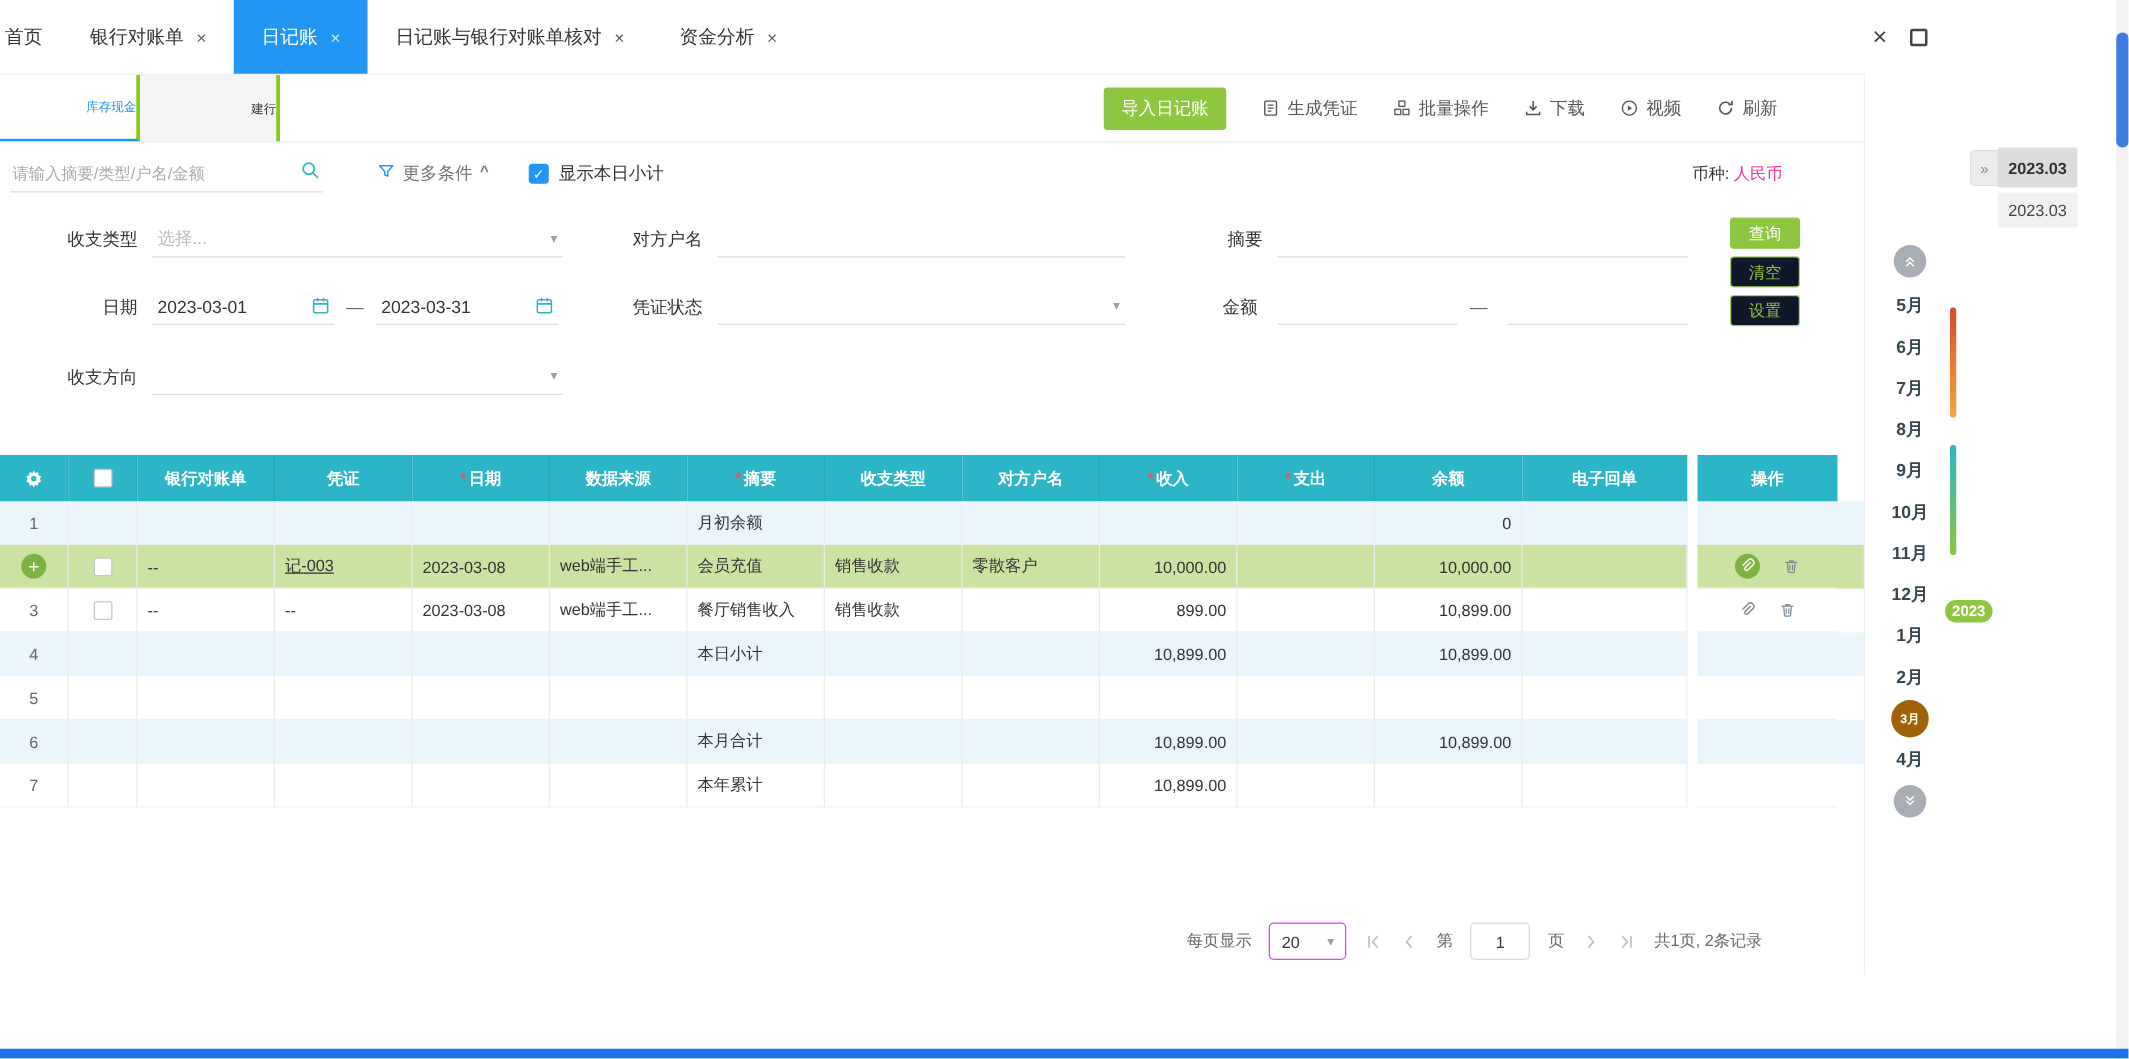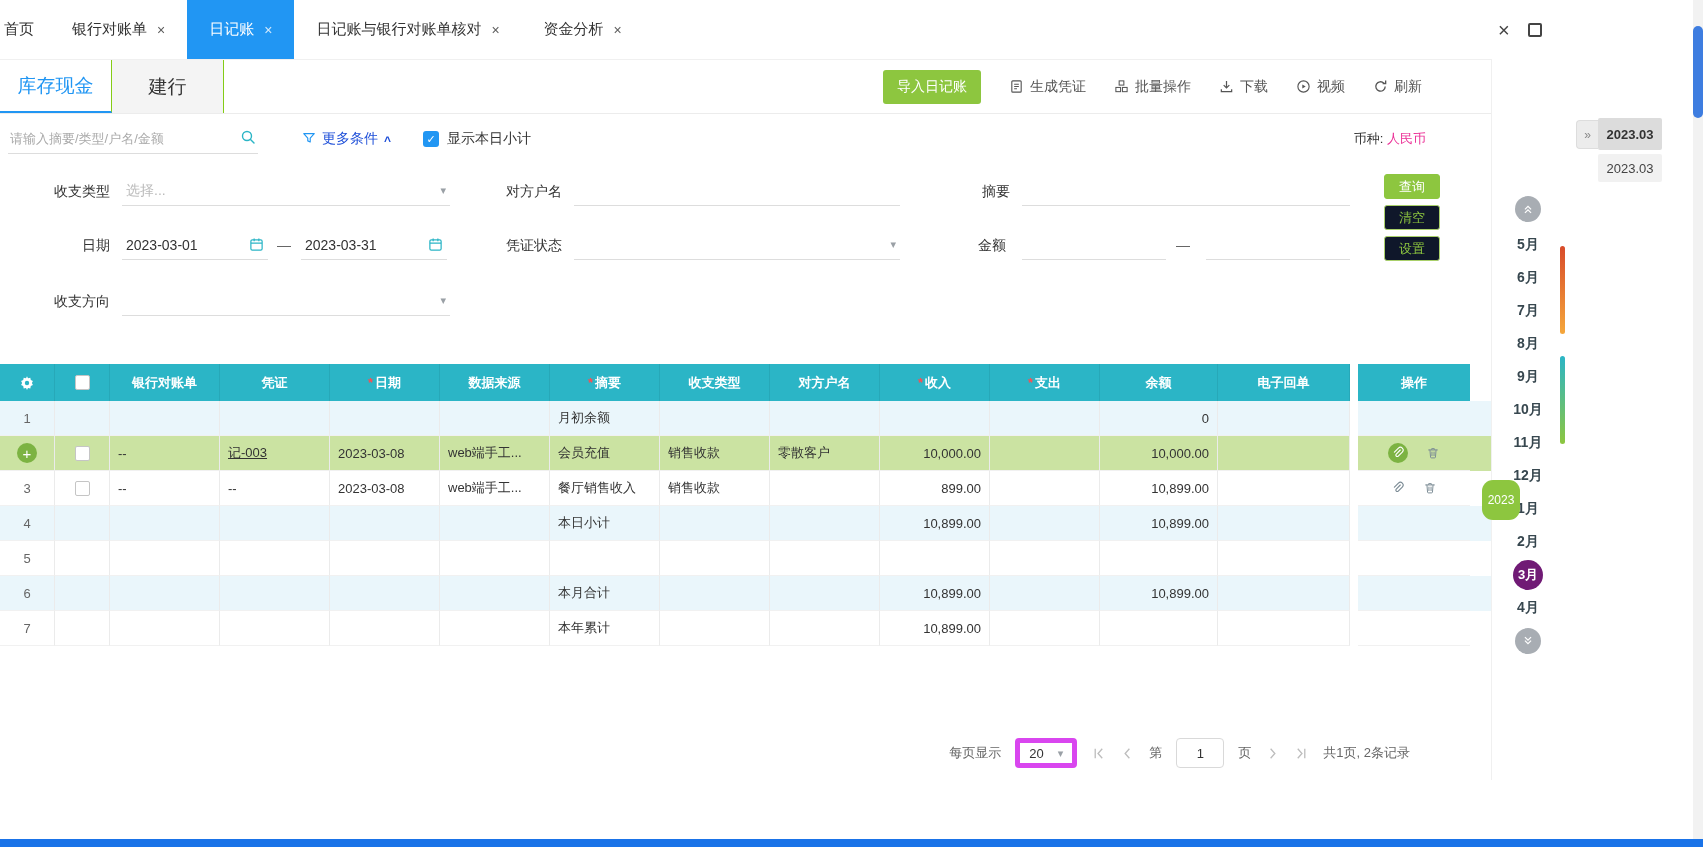--- a/index.html
+++ b/index.html
@@ -11,33 +11,33 @@
   .tab{display:flex;align-items:center;gap:10px;padding:0 22px;font-size:15px;color:#333;white-space:nowrap;cursor:pointer}
   .tab-home{padding:0 16px 0 4px}
   .tab.active{background:#2196F3;color:#fff}
   .tab .x{font-size:14px;opacity:.8}
   .win-controls{position:absolute;left:1498px;top:0;height:60px;display:flex;align-items:center;gap:18px}
   .win-x{font-size:20px;color:#444;cursor:pointer;line-height:1}
   .win-max{width:14px;height:14px;border:2px solid #444;border-radius:2px;cursor:pointer}
 
   
   .subbar{position:absolute;left:0;top:60px;width:1492px;height:54px;background:#fff;display:flex;align-items:stretch;border-bottom:1px solid #ececec}
-  .subtab{min-width:112px;display:flex;align-items:center;justify-content:center;font-size:19px;color:#333;background:#f4f4f4;border-right:1px solid #84cc16;cursor:pointer}
+  .subtab{min-width:112px;display:flex;align-items:center;justify-content:flex-end;font-size:10px;color:#333;background:#f4f4f4;border-right:3px solid #84cc16;cursor:pointer}
   .subtab.active{background:#fff;color:#2196F3;border-bottom:2px solid #2196F3}
   .subbar-rest{flex:1;display:flex;align-items:center;justify-content:flex-end;gap:28px;padding-right:70px}
   .import-btn{background:#8DC63F;color:#fff;border:none;border-radius:3px;font-size:14px;padding:8px 14px;font-family:inherit;cursor:pointer}
   .tbtn{display:flex;align-items:center;gap:6px;font-size:14px;color:#555;background:none;border:none;font-family:inherit;cursor:pointer}
   .tbtn svg{display:block}
 
   
   .filterrow{position:absolute;left:0;top:114px;width:1492px;height:50px;display:flex;align-items:center;padding:0 8px}
   .search-wrap{width:250px;display:flex;align-items:center;border-bottom:1px solid #ddd;padding:4px 2px}
   .search-wrap input{flex:1;border:none;outline:none;font-size:13px;color:#333;font-family:inherit;background:transparent}
   .search-wrap input::placeholder{color:#aaa}
-  .more-link{display:flex;align-items:flex-end;gap:6px;color:#1d4ed8;font-size:14px;margin-left:44px;cursor:pointer}
+  .more-link{display:flex;align-items:flex-start;gap:6px;color:#737373;font-size:14px;margin-left:44px;cursor:pointer}
   .caret-up{font-size:12px;font-weight:bold}
   .chk-wrap{display:flex;align-items:center;gap:8px;margin-left:32px;font-size:14px;color:#333;cursor:pointer}
   .chk{width:16px;height:16px;border-radius:3px;background:#2196F3;color:#fff;display:flex;align-items:center;justify-content:center;font-size:11px}
   .currency{margin-left:auto;padding-right:58px;font-size:13px;color:#333}
   .currency b{color:#EB2F96;font-weight:normal}
 
   
   .formarea{position:absolute;left:0;top:164px;width:1492px;height:180px}
   .flabel{position:absolute;font-size:14px;color:#333;text-align:right;width:70px;white-space:nowrap}
   .ufield{position:absolute;height:30px;border-bottom:1px solid #ddd;display:flex;align-items:center;font-size:14px;color:#333;padding:0 4px;cursor:pointer}
@@ -69,35 +69,35 @@
   .vlink{text-decoration:underline;cursor:pointer}
   .link-badge{width:20px;height:20px;border-radius:50%;background:#7CB342;display:flex;align-items:center;justify-content:center;cursor:pointer}
   .opicon{display:flex;align-items:center;cursor:pointer}
 
   
   .tooltip{position:absolute;left:1298px;top:402px;height:34px;background:rgba(58,58,58,.9);color:#fff;font-size:13px;display:flex;align-items:center;padding:0 13px;border-radius:4px;z-index:6;white-space:nowrap}
   .tooltip:after{content:"";position:absolute;left:94px;bottom:-4px;width:9px;height:9px;background:rgba(58,58,58,.9);transform:rotate(45deg)}
 
   
   .pagebar{position:absolute;left:0;top:733px;width:1470px;height:40px;display:flex;align-items:center;justify-content:flex-end;gap:14px;font-size:13px;color:#666;padding-right:60px}
-  .psel{width:62px;height:30px;border:5px solid #d946ef;border-radius:4px;display:flex;align-items:center;justify-content:space-between;padding:0 9px;color:#333;cursor:pointer}
+  .psel{width:62px;height:30px;border:1px solid #d946ef;border-radius:4px;display:flex;align-items:center;justify-content:space-between;padding:0 9px;color:#333;cursor:pointer}
   .psel .chev{color:#9aa0a6;font-size:11px}
   .pginput{width:48px;height:30px;border:1px solid #d9d9d9;border-radius:4px;text-align:center;font-size:13px;color:#333;font-family:inherit}
   .pgico{display:flex;align-items:center;cursor:pointer}
 
   
   .divider{position:absolute;left:1491px;top:60px;width:1px;height:720px;background:#f0f0f0}
   .tl-handle{position:absolute;left:1576px;top:120px;width:22px;height:29px;background:#ececec;border:1px solid #ddd;border-right:none;border-radius:4px 0 0 4px;display:flex;align-items:center;justify-content:center;color:#888;font-size:12px;cursor:pointer}
   .tl-box1{position:absolute;left:1598px;top:118px;width:64px;height:32px;background:#dcdcdc;color:#333;font-size:13px;font-weight:bold;display:flex;align-items:center;justify-content:center;border-radius:2px}
   .tl-box2{position:absolute;left:1598px;top:154px;width:64px;height:28px;background:#f1f1f1;color:#444;font-size:13px;display:flex;align-items:center;justify-content:center;border-radius:2px}
   .tl-circle{position:absolute;width:26px;height:26px;border-radius:50%;background:#a8adb3;display:flex;align-items:center;justify-content:center;cursor:pointer}
   .tl-months{position:absolute;left:1498px;top:228px;width:60px}
   .tl-month{height:33px;display:flex;align-items:center;justify-content:center;font-size:14px;font-weight:600;color:#37474f;cursor:pointer}
-  .mcirc{width:30px;height:30px;border-radius:50%;background:#701a75;color:#fff;display:flex;align-items:center;justify-content:center;font-size:13px}
-  .tl-badge{position:absolute;left:1482px;top:480px;width:38px;height:40px;border-radius:11px;background:#8DC63F;color:#fff;font-size:12px;font-weight:normal;display:flex;align-items:center;justify-content:center;z-index:4}
+  .mcirc{width:30px;height:30px;border-radius:50%;background:#a16207;color:#fff;display:flex;align-items:center;justify-content:center;font-size:10px}
+  .tl-badge{position:absolute;left:1556px;top:480px;width:38px;height:18px;border-radius:11px;background:#8DC63F;color:#fff;font-size:12px;font-weight:bold;display:flex;align-items:center;justify-content:center;z-index:4}
   .vbar1{position:absolute;left:1560px;top:246px;width:5px;height:88px;border-radius:3px;background:linear-gradient(#d84b2a,#f5a73b)}
   .vbar2{position:absolute;left:1560px;top:356px;width:5px;height:88px;border-radius:3px;background:linear-gradient(#2bb5c6,#8dc63f)}
 
   
   .bottombar{position:absolute;left:0;top:839px;width:1703px;height:8px;background:#1a73e8}
   .vscroll-track{position:absolute;left:1693px;top:0;width:10px;height:847px;background:#f2f2f2}
   .vscroll-thumb{position:absolute;left:1693px;top:26px;width:10px;height:92px;background:#3e7de0;border-radius:5px}
 </style>
 </head>
 <body>

